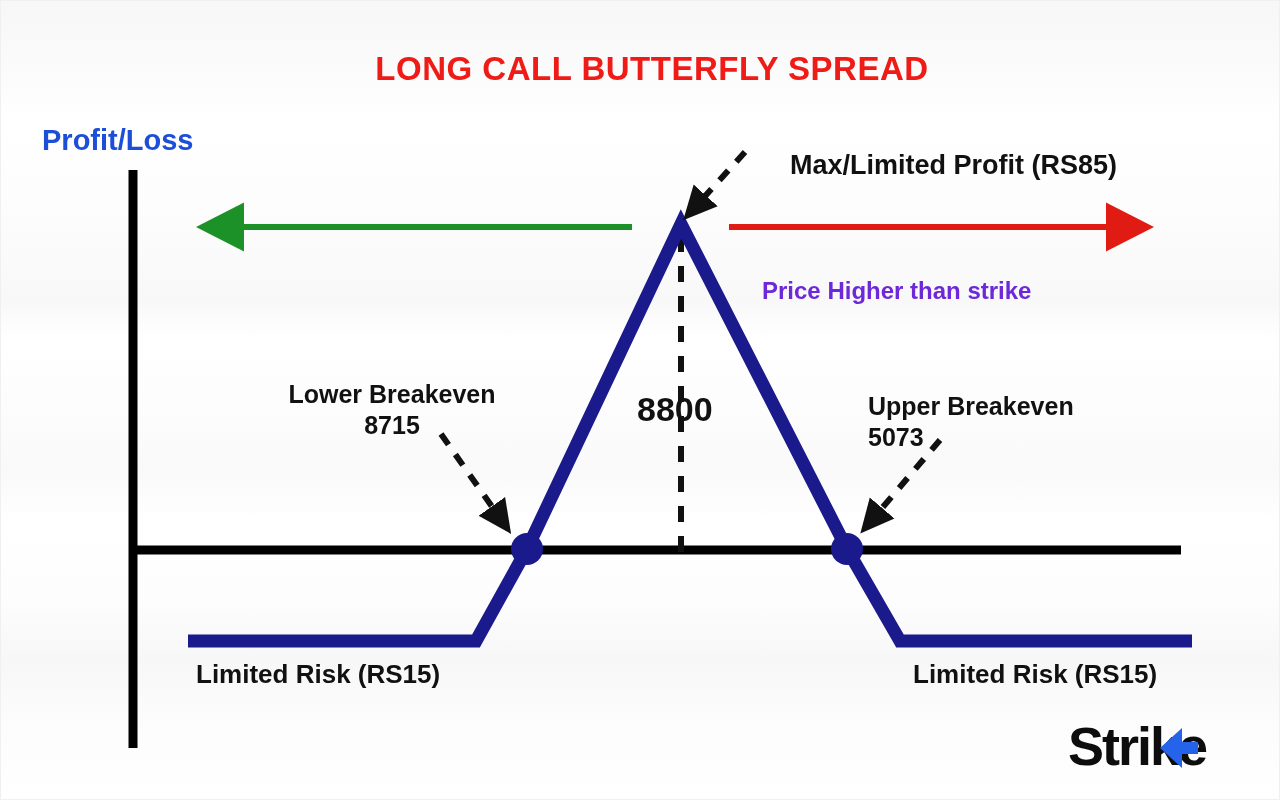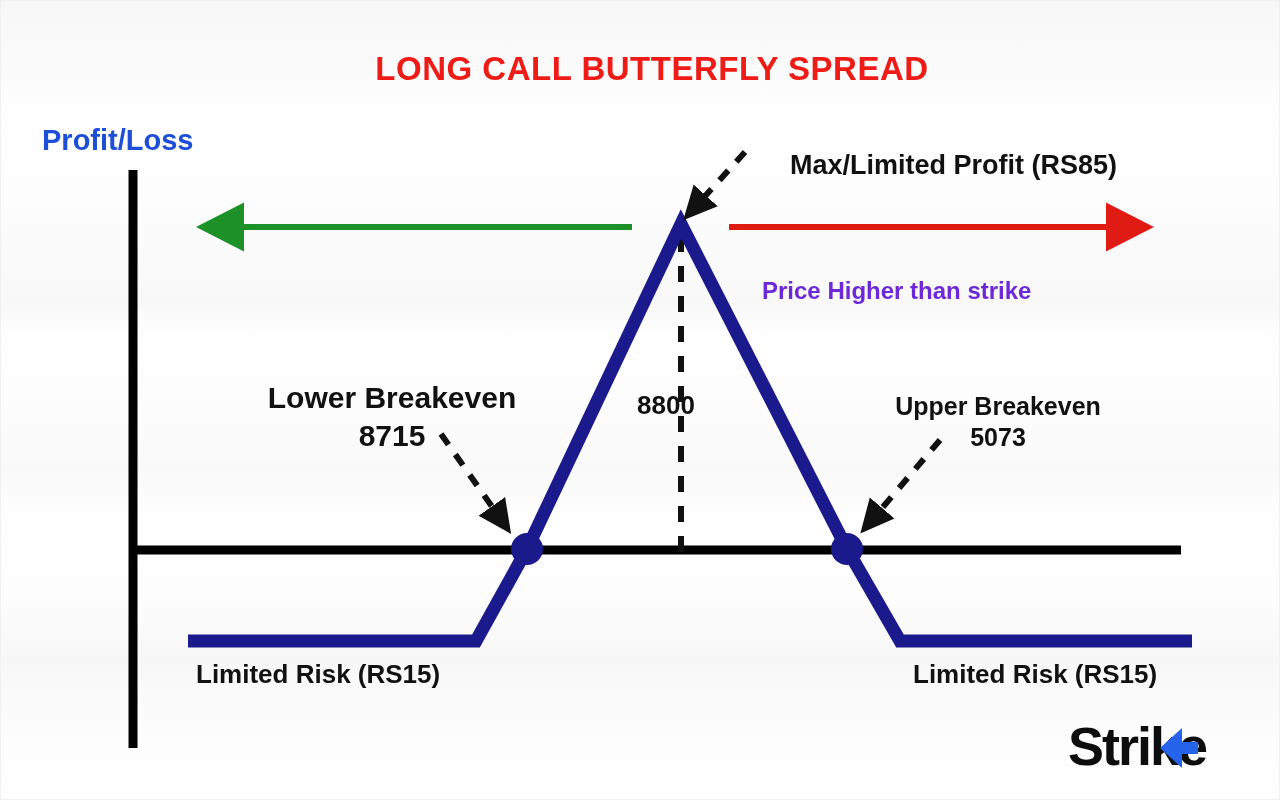--- a/index.html
+++ b/index.html
@@ -80,39 +80,39 @@
     white-space: nowrap;
   }
   .callout-profit {
     left: 790px;
     top: 150px;
     font-size: 27px;
   }
   .callout-lower {
     left: 262px;
     top: 379px;
-    font-size: 30px;
-    text-align: center;
-    line-height: 1.25;
-    white-space: normal;
-    width: 260px;
-  }
-  .callout-upper {
-    left: 868px;
-    top: 391px;
     font-size: 25px;
     text-align: center;
     line-height: 1.25;
     white-space: normal;
     width: 260px;
   }
+  .callout-upper {
+    left: 868px;
+    top: 391px;
+    font-size: 25px;
+    text-align: left;
+    line-height: 1.25;
+    white-space: normal;
+    width: 260px;
+  }
   .callout-strike {
     left: 637px;
     top: 390px;
-    font-size: 26px;
+    font-size: 34px;
   }
   .callout-risk-left {
     left: 196px;
     top: 659px;
     font-size: 26px;
   }
   .callout-risk-right {
     left: 913px;
     top: 659px;
     font-size: 26px;

